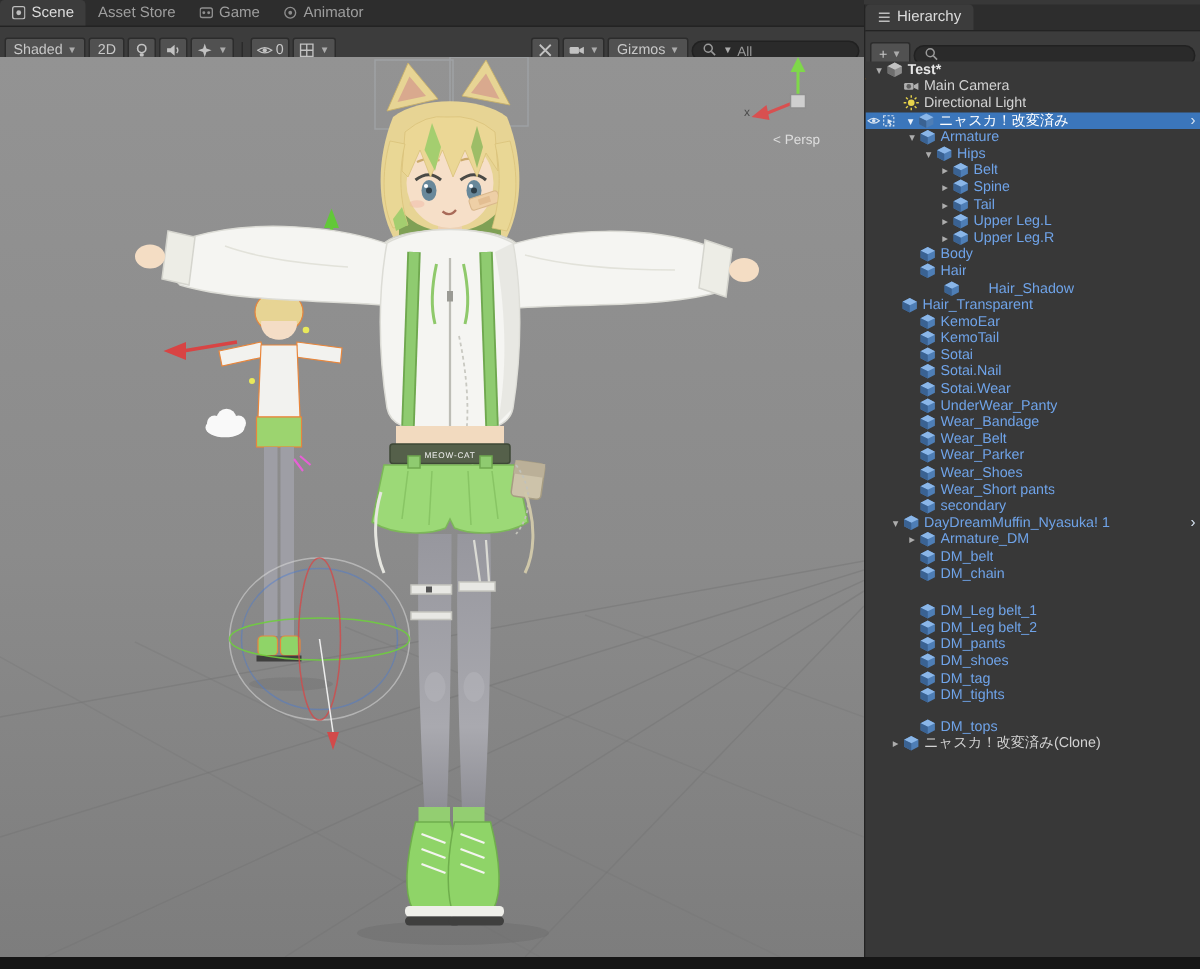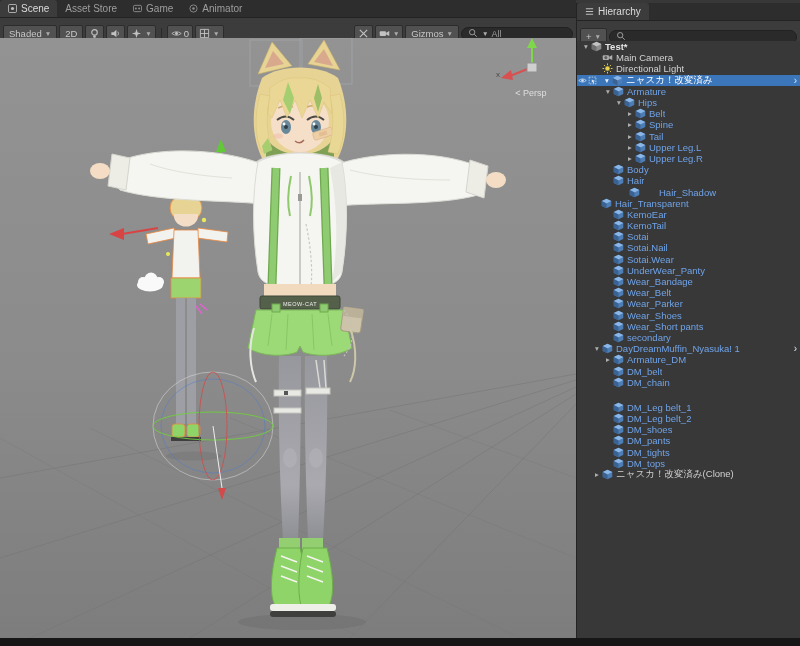--- a/index.html
+++ b/index.html
@@ -769,54 +769,65 @@
         <span class="arrow"></span>
         <span class="icon">
           <svg viewBox="0 0 12 12">
             <path d="M6 0.8 L11.2 3.4 L11.2 8.6 L6 11.2 L0.8 8.6 L0.8 3.4 Z" fill="#4E7EB6"></path>
             <path d="M6 0.8 L11.2 3.4 L6 6 L0.8 3.4 Z" fill="#8AB6E8"></path>
             <path d="M0.8 3.4 L6 6 L6 11.2 L0.8 8.6 Z" fill="#3A6292"></path>
           </svg>
         </span>
         <span class="lbl">DM_Leg belt_2</span>
       </div>
+      <div class="hrow prefab" title="DM_pants" style="padding-left: 26px;">
+        <span class="arrow"></span>
+        <span class="icon">
+          <svg viewBox="0 0 12 12">
+            <path d="M6 0.8 L11.2 3.4 L11.2 8.6 L6 11.2 L0.8 8.6 L0.8 3.4 Z" fill="#4E7EB6"></path>
+            <path d="M6 0.8 L11.2 3.4 L6 6 L0.8 3.4 Z" fill="#8AB6E8"></path>
+            <path d="M0.8 3.4 L6 6 L6 11.2 L0.8 8.6 Z" fill="#3A6292"></path>
+          </svg>
+        </span>
+        <span class="lbl">DM_pants</span>
+      </div>
       <div class="hrow prefab" title="DM_shoes" style="padding-left: 26px;">
         <span class="arrow"></span>
         <span class="icon">
           <svg viewBox="0 0 12 12">
             <path d="M6 0.8 L11.2 3.4 L11.2 8.6 L6 11.2 L0.8 8.6 L0.8 3.4 Z" fill="#4E7EB6"></path>
             <path d="M6 0.8 L11.2 3.4 L6 6 L0.8 3.4 Z" fill="#8AB6E8"></path>
             <path d="M0.8 3.4 L6 6 L6 11.2 L0.8 8.6 Z" fill="#3A6292"></path>
           </svg>
         </span>
         <span class="lbl">DM_shoes</span>
       </div>
-      <div class="hrow prefab" title="DM_pants" style="padding-left: 26px;">
-        <span class="arrow"></span>
-        <span class="icon">
-          <svg viewBox="0 0 12 12">
-            <path d="M6 0.8 L11.2 3.4 L11.2 8.6 L6 11.2 L0.8 8.6 L0.8 3.4 Z" fill="#4E7EB6"></path>
-            <path d="M6 0.8 L11.2 3.4 L6 6 L0.8 3.4 Z" fill="#8AB6E8"></path>
-            <path d="M0.8 3.4 L6 6 L6 11.2 L0.8 8.6 Z" fill="#3A6292"></path>
-          </svg>
-        </span>
-        <span class="lbl">DM_pants</span>
+      <div class="hrow prefab" title="DM_tag" style="padding-left: 26px;">
+        <span class="arrow"></span>
+        <span class="icon">
+          <svg viewBox="0 0 12 12">
+            <path d="M6 0.8 L11.2 3.4 L11.2 8.6 L6 11.2 L0.8 8.6 L0.8 3.4 Z" fill="#4E7EB6"></path>
+            <path d="M6 0.8 L11.2 3.4 L6 6 L0.8 3.4 Z" fill="#8AB6E8"></path>
+            <path d="M0.8 3.4 L6 6 L6 11.2 L0.8 8.6 Z" fill="#3A6292"></path>
+          </svg>
+        </span>
+        <span class="lbl">DM_tag</span>
       </div>
       <div class="hrow prefab" title="DM_tights" style="padding-left: 26px;">
         <span class="arrow"></span>
         <span class="icon">
           <svg viewBox="0 0 12 12">
             <path d="M6 0.8 L11.2 3.4 L11.2 8.6 L6 11.2 L0.8 8.6 L0.8 3.4 Z" fill="#4E7EB6"></path>
             <path d="M6 0.8 L11.2 3.4 L6 6 L0.8 3.4 Z" fill="#8AB6E8"></path>
             <path d="M0.8 3.4 L6 6 L6 11.2 L0.8 8.6 Z" fill="#3A6292"></path>
           </svg>
         </span>
         <span class="lbl">DM_tights</span>
       </div>
-      <div class="hrow prefab" title="DM_tops" style="padding-left: 26px;">
+      <div class="hrow prefab" title="DM_tops" style="padding-left: 26px; margin-top: 10px;">
         <span class="arrow"></span>
         <span class="icon">
           <svg viewBox="0 0 12 12">
             <path d="M6 0.8 L11.2 3.4 L11.2 8.6 L6 11.2 L0.8 8.6 L0.8 3.4 Z" fill="#4E7EB6"></path>
             <path d="M6 0.8 L11.2 3.4 L6 6 L0.8 3.4 Z" fill="#8AB6E8"></path>
             <path d="M0.8 3.4 L6 6 L6 11.2 L0.8 8.6 Z" fill="#3A6292"></path>
           </svg>
         </span>
         <span class="lbl">DM_tops</span>
       </div>

